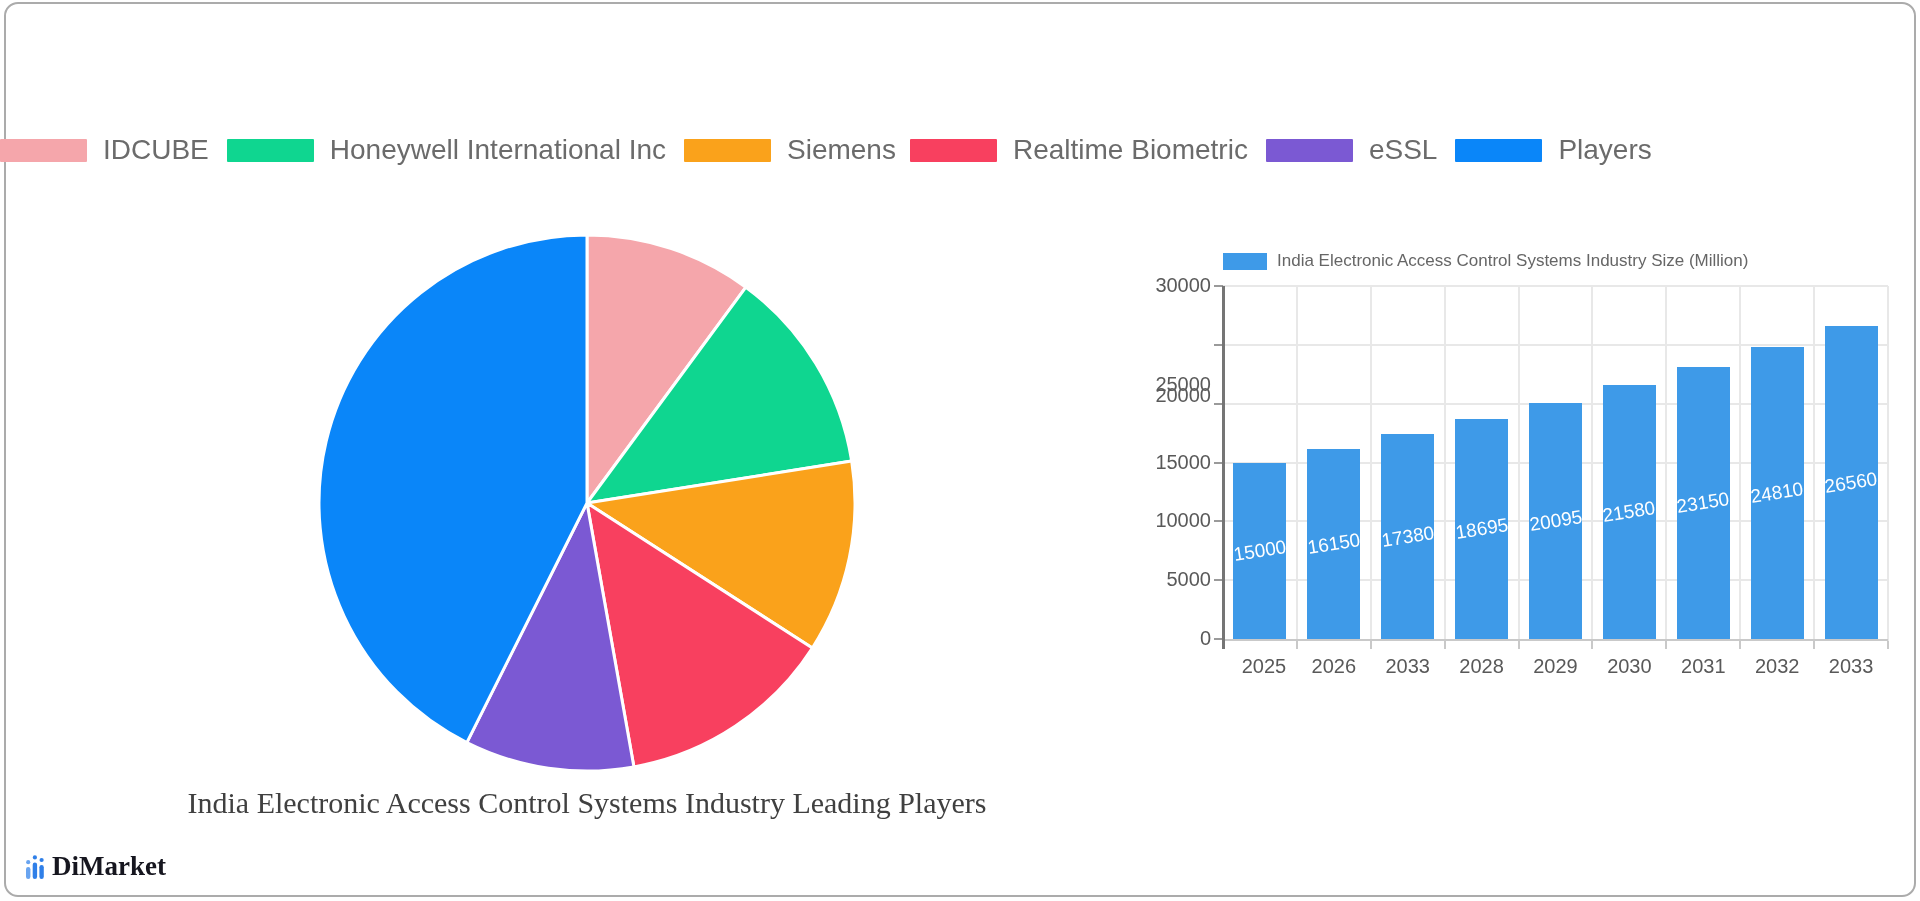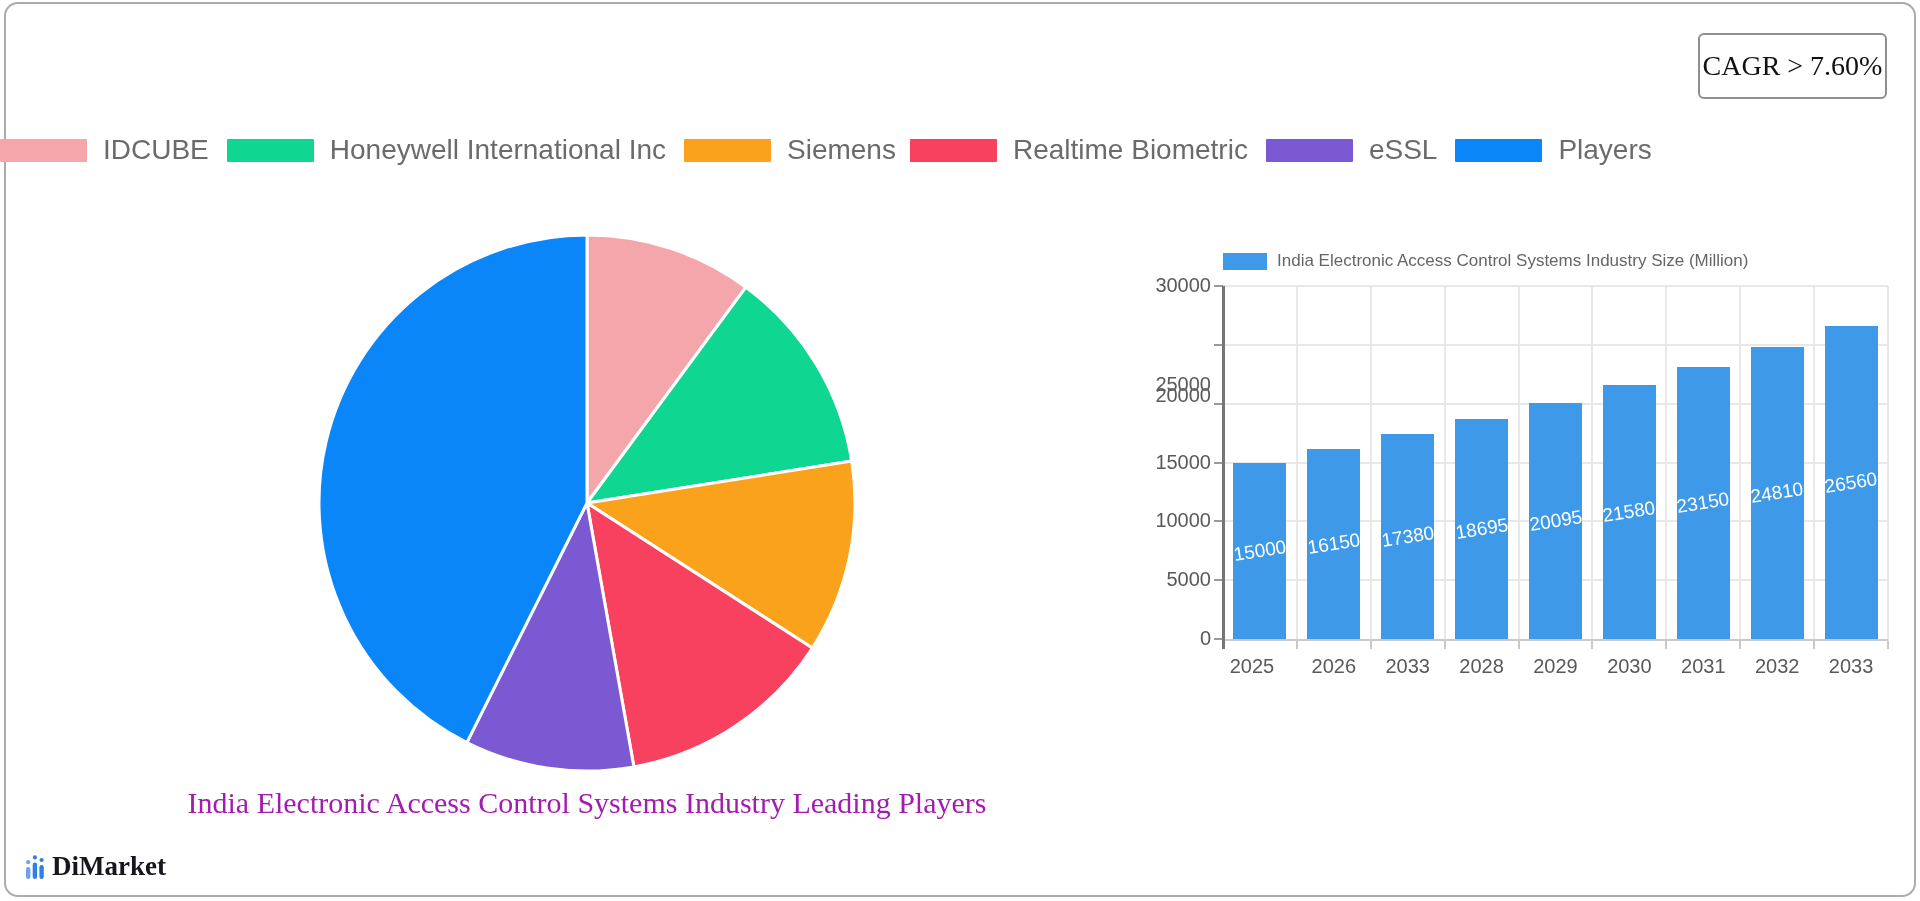--- a/index.html
+++ b/index.html
@@ -14,21 +14,21 @@
   
   .pie-legend{position:absolute;left:0;top:135px;width:1174px;display:flex;
               align-items:center;gap:14px;}
   .legend-row{display:flex;align-items:center;gap:18px;}
   .legend-item{display:flex;align-items:center;gap:16px;height:30px;}
   .legend-swatch{width:87px;height:23px;border-radius:1px;}
   .legend-label{font-size:28px;color:#6b6b6b;line-height:30px;white-space:nowrap;}
   
   .pie-wrap{position:absolute;left:316px;top:232px;width:542px;height:542px;}
   .pie-title{position:absolute;left:137px;top:786px;width:900px;text-align:center;
-             font-family:"Liberation Serif",serif;font-size:30px;color:#a21caf;}
+             font-family:"Liberation Serif",serif;font-size:30px;color:#404040;}
   
   .bar-legend{position:absolute;left:1217px;top:251px;display:flex;align-items:center;gap:10px;padding-left:6px;}
   .bar-legend-swatch{width:44px;height:17px;}
   .bar-legend-label{font-size:17px;color:#666;white-space:nowrap;}
   .bar-plot{position:absolute;left:1223px;top:286px;width:665px;height:355px;}
   .gridline-h{position:absolute;left:0;width:100%;height:2px;background:#e8e8e8;}
   .gridline-v{position:absolute;top:0;width:2px;height:100%;background:#e8e8e8;}
   .axis-y{position:absolute;left:-1px;top:0;width:3px;height:363px;background:#757575;}
   .axis-x{position:absolute;left:0;top:353px;width:100%;height:2px;background:#c9c9c9;}
   .ytick{position:absolute;left:-9px;width:9px;height:2px;background:#9a9a9a;}
@@ -42,23 +42,20 @@
   
   .brand{position:absolute;left:25px;top:851px;display:flex;align-items:center;gap:7px;}
   .brand-word{font-family:"Liberation Serif",serif;font-size:27px;font-weight:700;color:#16161f;}
 </style>
 </head>
 <body>
 
 <div class="stage">
   <div class="card-border"></div>
 
-  <div class="cagr">
-    <span>CAGR &gt; 7.60%</span>
-  </div>
 
   <div class="pie-legend">
     <div class="legend-row">
       <div class="legend-item">
         <span class="legend-swatch" style="background: rgb(245, 166, 171);"></span>
         <span class="legend-label">IDCUBE</span>
       </div>
       <div class="legend-item">
         <span class="legend-swatch" style="background: rgb(15, 214, 144);"></span>
         <span class="legend-label">Honeywell International Inc</span>
@@ -136,21 +133,21 @@
       <div class="gridline-v" style="left: 516.222px;"></div>
       <div class="xtick" style="left: 516.222px;"></div>
       <div class="gridline-v" style="left: 590.111px;"></div>
       <div class="xtick" style="left: 590.111px;"></div>
       <div class="gridline-v" style="left: 664px;"></div>
       <div class="xtick" style="left: 664px;"></div>
       <div class="axis-x"></div>
       <div class="axis-y"></div>
       <div class="bar" style="left: 10.4444px; top: 176.5px; width: 53px; height: 176.5px; background: rgb(62, 154, 232);"></div>
       <div class="bar-value" style="left: 36.9444px; top: 264.75px; color: rgb(255, 255, 255);">15000</div>
-      <div class="xtick-label" style="left: 29px;">2025</div>
+      <div class="xtick-label" style="left: 41px;">2025</div>
       <div class="bar" style="left: 84.3333px; top: 162.968px; width: 53px; height: 190.032px; background: rgb(62, 154, 232);"></div>
       <div class="bar-value" style="left: 110.833px; top: 257.984px; color: rgb(255, 255, 255);">16150</div>
       <div class="xtick-label" style="left: 110.833px;">2026</div>
       <div class="bar" style="left: 158.222px; top: 148.495px; width: 53px; height: 204.505px; background: rgb(62, 154, 232);"></div>
       <div class="bar-value" style="left: 184.722px; top: 250.748px; color: rgb(255, 255, 255);">17380</div>
       <div class="xtick-label" style="left: 184.722px;">2033</div>
       <div class="bar" style="left: 232.111px; top: 133.022px; width: 53px; height: 219.978px; background: rgb(62, 154, 232);"></div>
       <div class="bar-value" style="left: 258.611px; top: 243.011px; color: rgb(255, 255, 255);">18695</div>
       <div class="xtick-label" style="left: 258.611px;">2028</div>
       <div class="bar" style="left: 306px; top: 116.549px; width: 53px; height: 236.451px; background: rgb(62, 154, 232);"></div>

